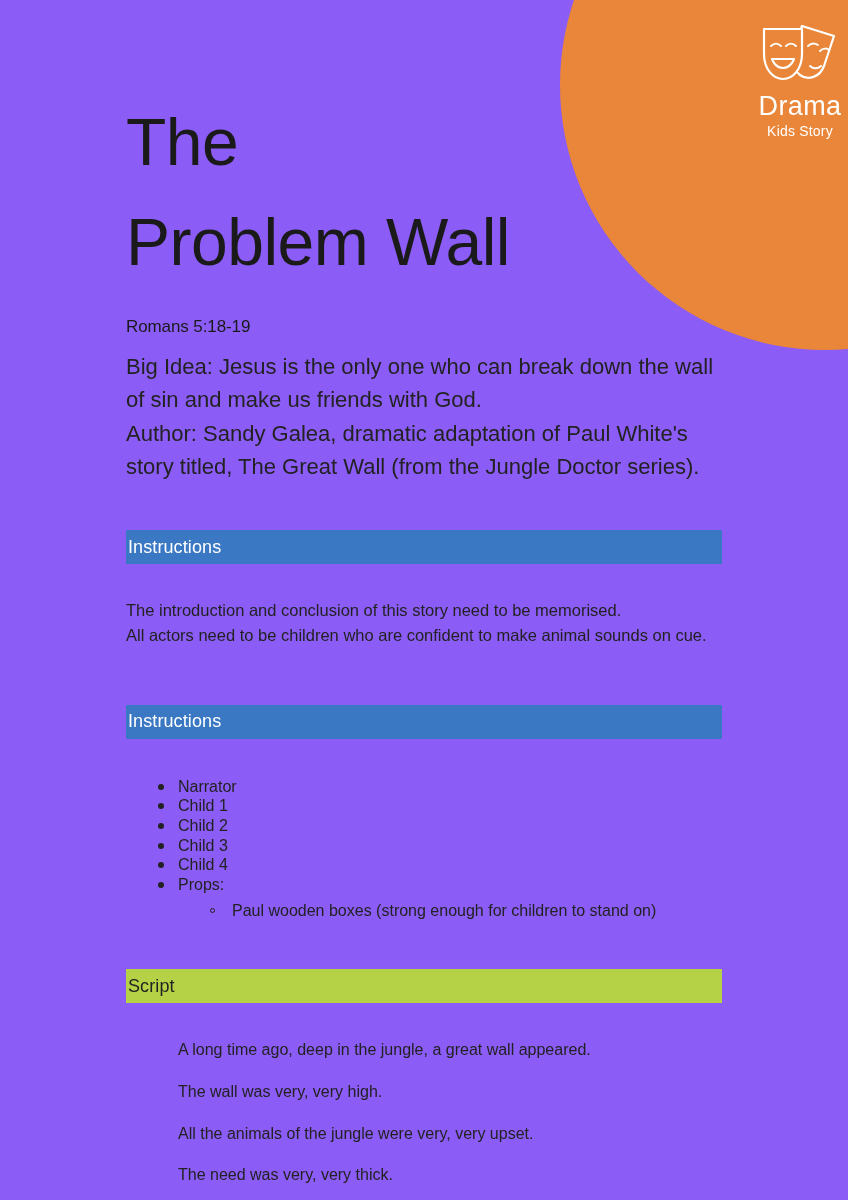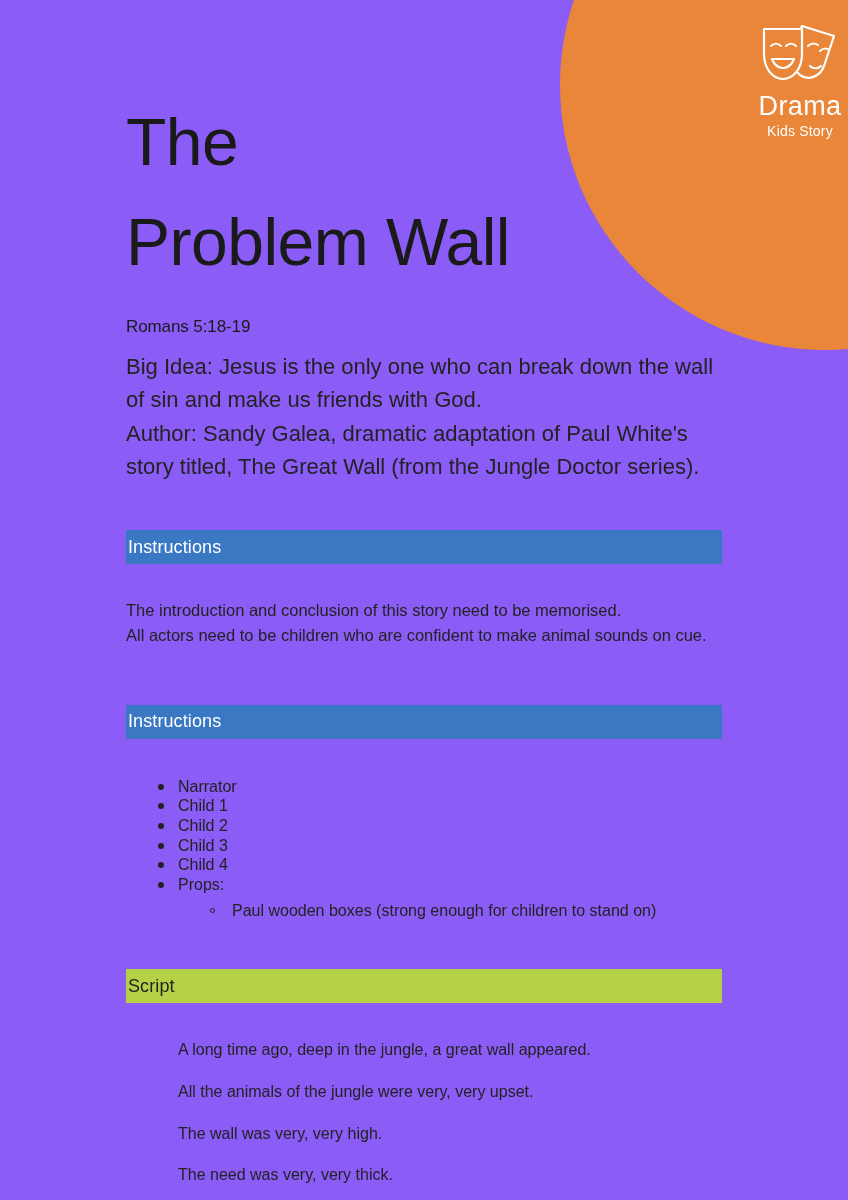--- a/index.html
+++ b/index.html
@@ -257,20 +257,20 @@
           </li>
         </ul>
       </li>
     </ul>
 
     <div class="bar green bar-script">
       <span>Script</span>
     </div>
     <div class="script-lines">
       <div class="script-line">A long time ago, deep in the jungle, a great wall appeared.</div>
+      <div class="script-line">The wall was very, very high.</div>
       <div class="script-line">All the animals of the jungle were very, very upset.</div>
-      <div class="script-line">The wall was very, very high.</div>
       <div class="script-line">The need was very, very thick.</div>
       <div class="script-line">The wall was very, very long.</div>
     </div>
 
   </div>
 </div>
 
 </body></html>

